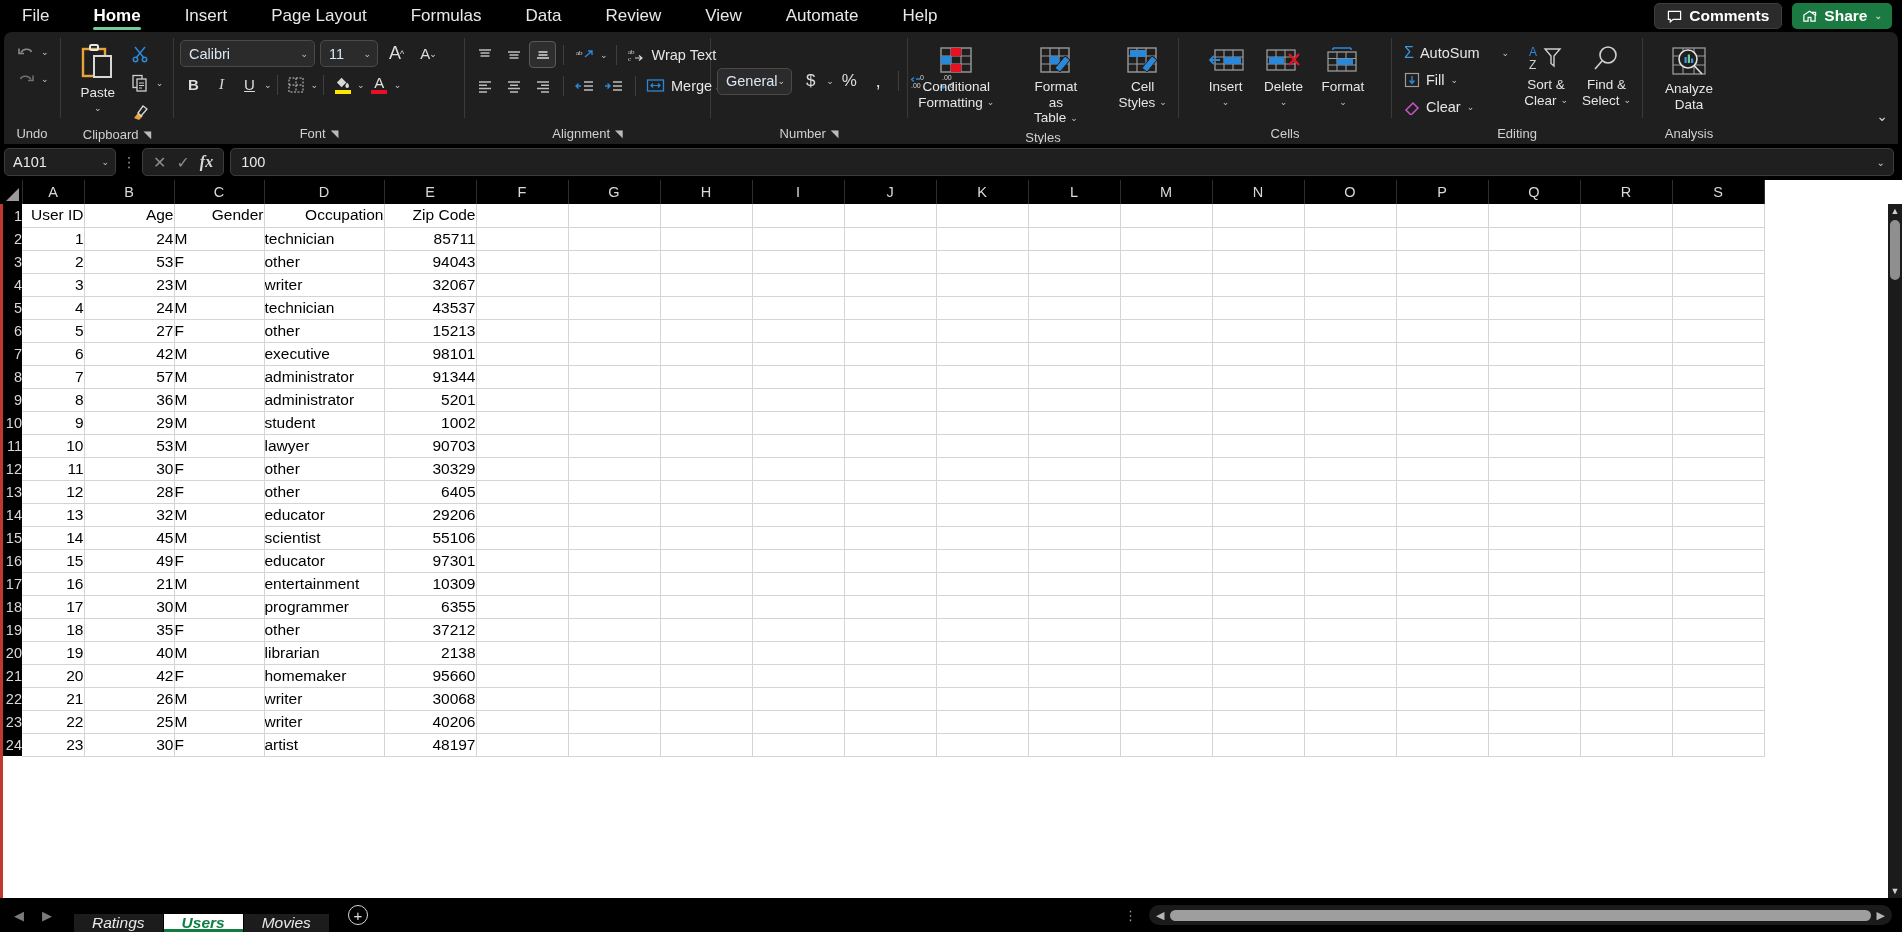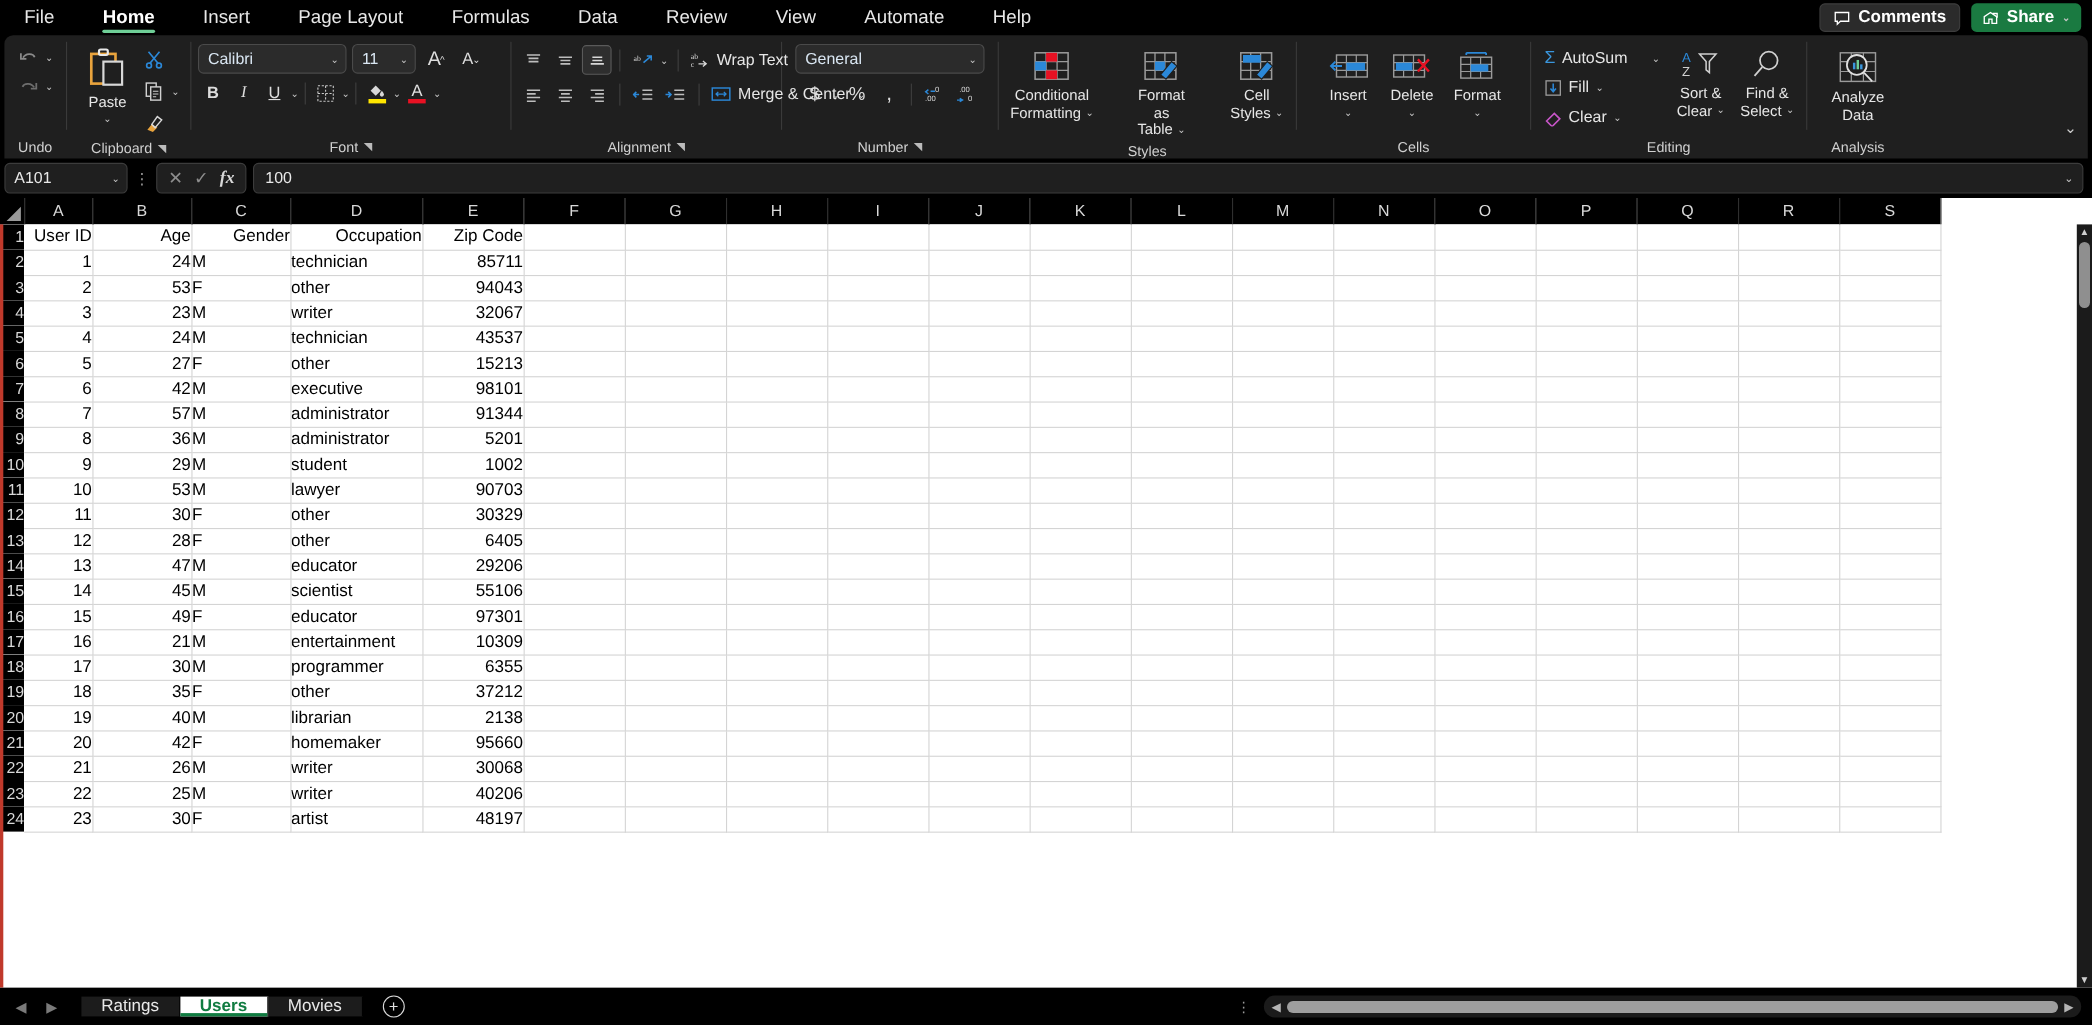--- a/index.html
+++ b/index.html
@@ -134,21 +134,21 @@
   .vscroll { position: absolute; right: 0; top: 24px; bottom: 0; width: 14px; background: #1b1b1b; }
   .vscroll .up, .vscroll .down { color: #cfcfcf; font-size: 9px; text-align: center; cursor: pointer; }
   .vscroll .up { margin-top: 2px; }
   .vscroll .down { position: absolute; bottom: 2px; left: 0; right: 0; }
   .vscroll .thumb { position: absolute; top: 16px; left: 2px; width: 10px; height: 60px; background: #8f8f8f; border-radius: 5px; }
 
   
   .tabbar { height: 34px; background: #000; display: flex; align-items: center; position: relative; }
   .navarrows { display: flex; gap: 18px; padding: 0 22px 0 14px; }
   .navarrows span { color: #7a7a7a; font-size: 13px; cursor: pointer; }
-  .sheettabs { display: flex; align-items: center; height: 34px; }
+  .sheettabs { display: flex; align-items: flex-end; height: 34px; font-style: italic; }
   .stab {
     display: flex; align-items: center; padding: 0 18px; color: #e9e9e9; font-size: 15.5px;
     background: #1c1c1c; border-right: 1px solid #000; cursor: pointer; position: relative;
   }
   .stab.active { background: #fff; color: #107c41; font-weight: bold; }
   .stab.active::after {
     content: ""; position: absolute; left: 0; right: 0; bottom: 0; height: 3px; background: #107c41;
   }
   .addsheet { color: #e0e0e0; font-size: 19px; padding: 0 18px; cursor: pointer; display: flex; align-items: center; }
   .addsheet .circ {
@@ -411,21 +411,21 @@
         </div>
       </div>
       <div class="rgroup-label">
         <span>Alignment</span>
         <span class="dlg-launcher">◥</span>
       </div>
     </div>
     <div class="divider"></div>
 
     <div class="rgroup" style="width:196px">
-      <div class="rgroup-body" style="flex-direction:column;gap:5px;padding-top:4px;align-items:center">
+      <div class="rgroup-body" style="flex-direction:row;gap:5px;padding-top:4px;align-items:center">
         <div class="numfmtbox">
           <span>General</span>
           <span class="caret">⌄</span>
         </div>
         <div class="rowline" style="gap:2px">
           <div class="smallbtn">
             <span style="font-size:17px">$</span>
           </div>
           <span class="caret">⌄</span>
           <div class="smallbtn">
@@ -985,21 +985,21 @@
             <td class="cell txt"></td>
             <td class="cell txt"></td>
             <td class="cell txt"></td>
             <td class="cell txt"></td>
             <td class="cell txt"></td>
             <td class="cell txt"></td>
           </tr>
           <tr>
             <td class="rowhead">14</td>
             <td class="cell num">13</td>
-            <td class="cell num">47</td>
+            <td class="cell num">32</td>
             <td class="cell txt">M</td>
             <td class="cell txt">educator</td>
             <td class="cell num">29206</td>
             <td class="cell txt"></td>
             <td class="cell txt"></td>
             <td class="cell txt"></td>
             <td class="cell txt"></td>
             <td class="cell txt"></td>
             <td class="cell txt"></td>
             <td class="cell txt"></td>

